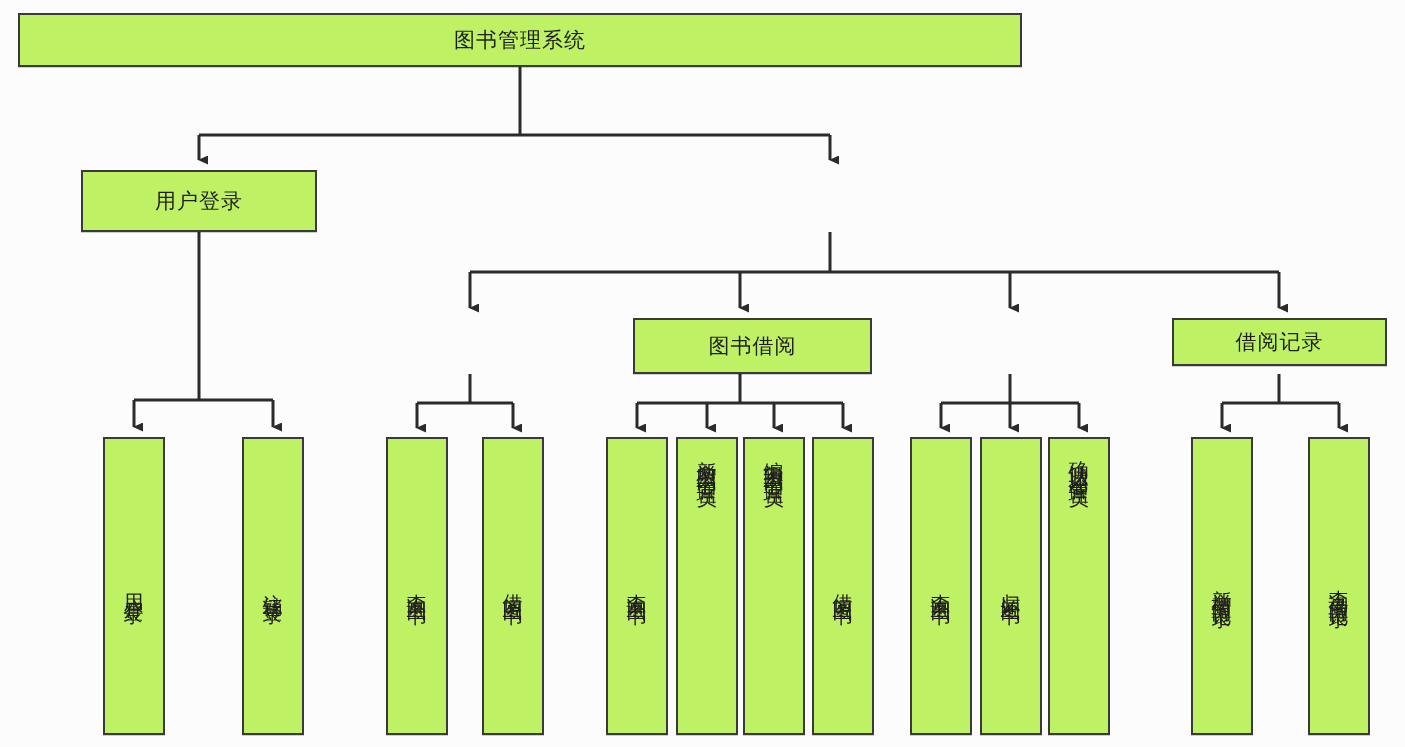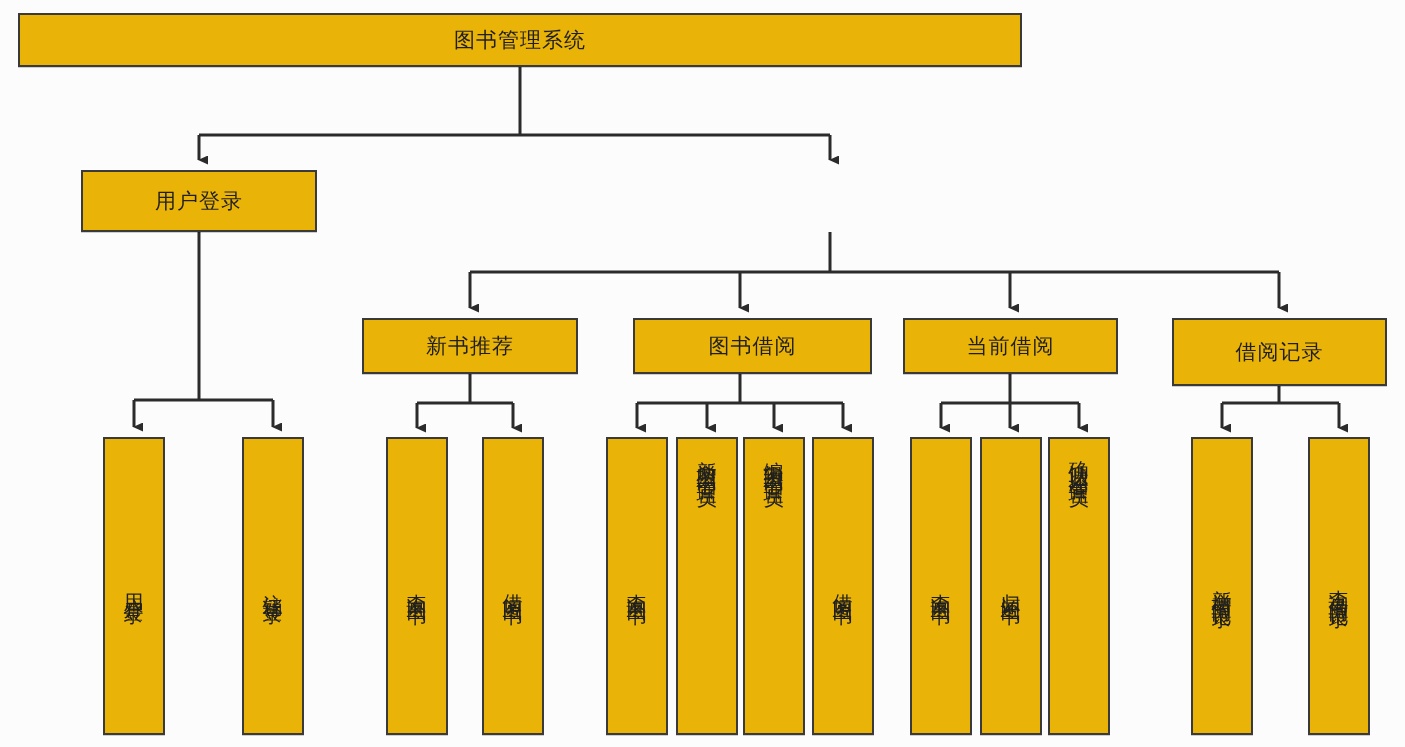--- a/index.html
+++ b/index.html
@@ -23,21 +23,21 @@
     position: absolute;
     left: 0;
     top: 0;
     width: 1405px;
     height: 747px;
     pointer-events: none;
   }
   .node {
     position: absolute;
     box-sizing: border-box;
-    background: #eab308;
+    background: #bef264;
     border: 2px solid #3a3a3a;
     display: flex;
     align-items: center;
     justify-content: center;
     box-shadow: 0 1px 0 rgba(0,0,0,0.18);
   }
   .node .node-label {
     font-size: 21px;
     letter-spacing: 1px;
     color: #1f1f1f;
@@ -127,30 +127,24 @@
   </svg>
 
   <div class="node" style="left:18px; top:13px; width:1004px; height:54px;">
     <span class="node-label">图书管理系统</span>
   </div>
 
   <div class="node" style="left:81px; top:170px; width:236px; height:62px;">
     <span class="node-label">用户登录</span>
   </div>
 
-  <div class="node" style="left:362px; top:318px; width:216px; height:56px;">
-    <span class="node-label">新书推荐</span>
-  </div>
   <div class="node" style="left:633px; top:318px; width:239px; height:56px;">
     <span class="node-label">图书借阅</span>
   </div>
-  <div class="node" style="left:903px; top:318px; width:215px; height:56px;">
-    <span class="node-label">当前借阅</span>
-  </div>
-  <div class="node" style="left:1172px; top:318px; width:215px; height:68px;">
+  <div class="node" style="left:1172px; top:318px; width:215px; height:48px;">
     <span class="node-label">借阅记录</span>
   </div>
 
   <div class="node vertical centered" style="left:103px; top:437px; width:62px; height:298px;">
     <span class="node-label">用户登录</span>
   </div>
   <div class="node vertical centered" style="left:242px; top:437px; width:62px; height:298px;">
     <span class="node-label">注销登录</span>
   </div>
 

